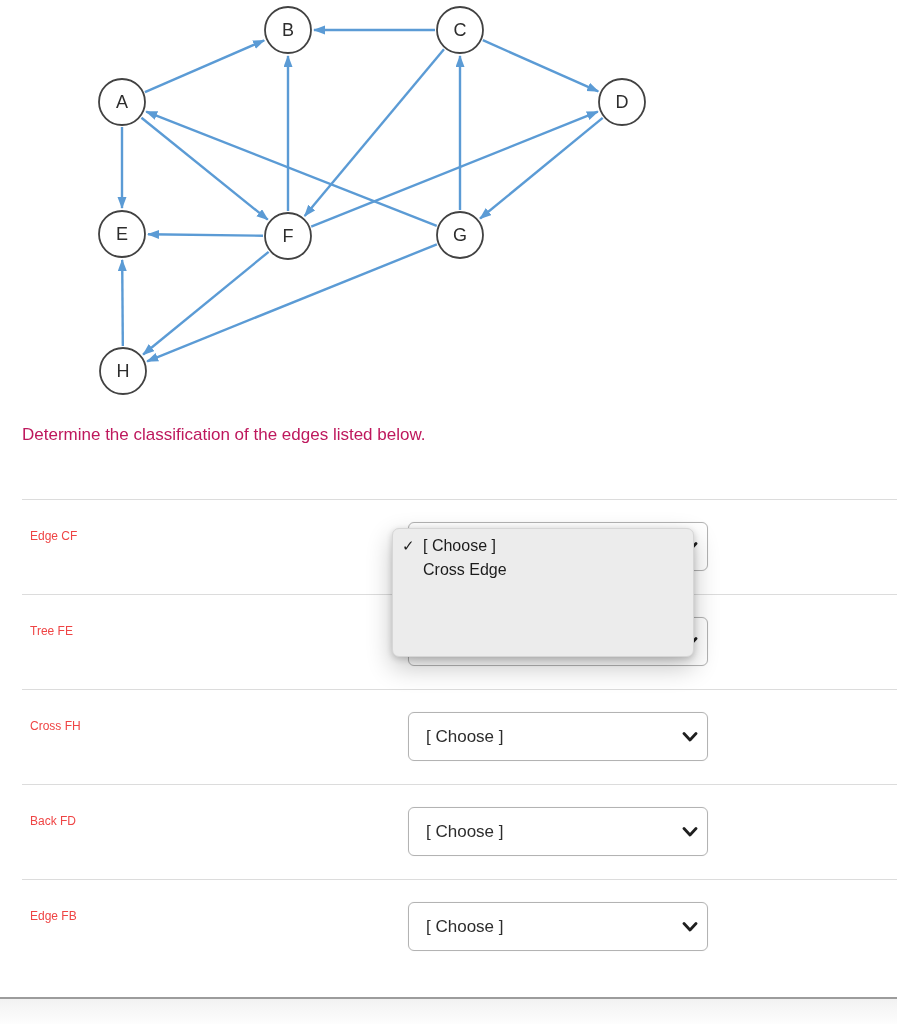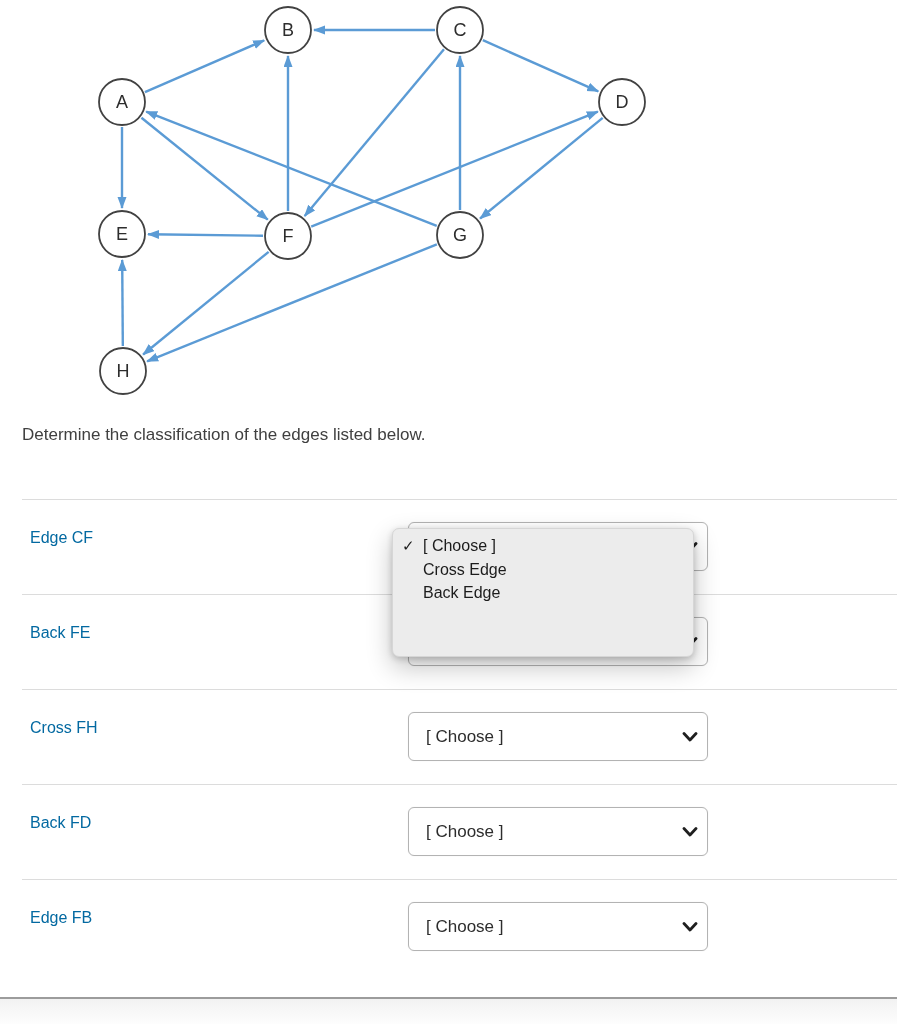--- a/index.html
+++ b/index.html
@@ -2,29 +2,29 @@
 <html><head>
 <meta charset="utf-8">
 <style>
   html,body{margin:0;padding:0;}
   body{
     width:897px;height:1024px;position:relative;background:#ffffff;
     font-family:"Liberation Sans", sans-serif;color:#3a3a3a;overflow:hidden;
   }
   .graph-canvas{position:absolute;left:0;top:0;}
   .prompt{
-    position:absolute;left:22px;top:425px;font-size:17px;color:#404040;
+    position:absolute;left:22px;top:425px;font-size:17px;color:#be185d;
   }
   .rows{position:absolute;left:0;top:0;width:897px;}
   .row{
     position:absolute;left:22px;right:0;height:95px;
     border-top:1px solid #dcdcdc;
   }
   .row-label{
-    position:absolute;left:8px;top:29px;font-size:16px;color:#0369a1;
+    position:absolute;left:8px;top:29px;font-size:12px;color:#ef4444;
   }
   
   .select{
     position:absolute;left:386px;top:22px;width:298px;height:47px;
     background:#ffffff;border:1px solid #b3b3b3;border-radius:6px;
     box-shadow:0 0 2px rgba(0,0,0,0.06);
     cursor:pointer;z-index:1;
   }
   .select-value{
     position:absolute;left:17px;top:0;line-height:47px;font-size:17px;color:#2d2d2d;
@@ -103,21 +103,21 @@
     <div class="row-label">Edge CF</div>
     <div class="select">
       <span class="select-value">[ Choose ]</span>
       <svg class="chevron" width="16" height="10">
         <polyline points="2,1.5 8,8 14,1.5" stroke="#1f1f1f" stroke-width="2.8" fill="none" stroke-linecap="round" stroke-linejoin="round"></polyline>
       </svg>
     </div>
   </div>
 
   <div class="row" style="top:594px">
-    <div class="row-label">Back FE</div>
+    <div class="row-label">Tree FE</div>
     <div class="select">
       <span class="select-value">[ Choose ]</span>
       <svg class="chevron" width="16" height="10">
         <polyline points="2,1.5 8,8 14,1.5" stroke="#1f1f1f" stroke-width="2.8" fill="none" stroke-linecap="round" stroke-linejoin="round"></polyline>
       </svg>
     </div>
   </div>
 
   <div class="row" style="top:689px">
     <div class="row-label">Cross FH</div>
@@ -152,19 +152,16 @@
 </div>
 
 <div class="popup">
   <div class="opt">
     <span class="check">✓</span>
     <span>[ Choose ]</span>
   </div>
   <div class="opt">
     <span>Cross Edge</span>
   </div>
-  <div class="opt">
-    <span>Back Edge</span>
-  </div>
 </div>
 
 <div class="footer-line"></div>
 <div class="footer"></div>
 
 </body></html>

